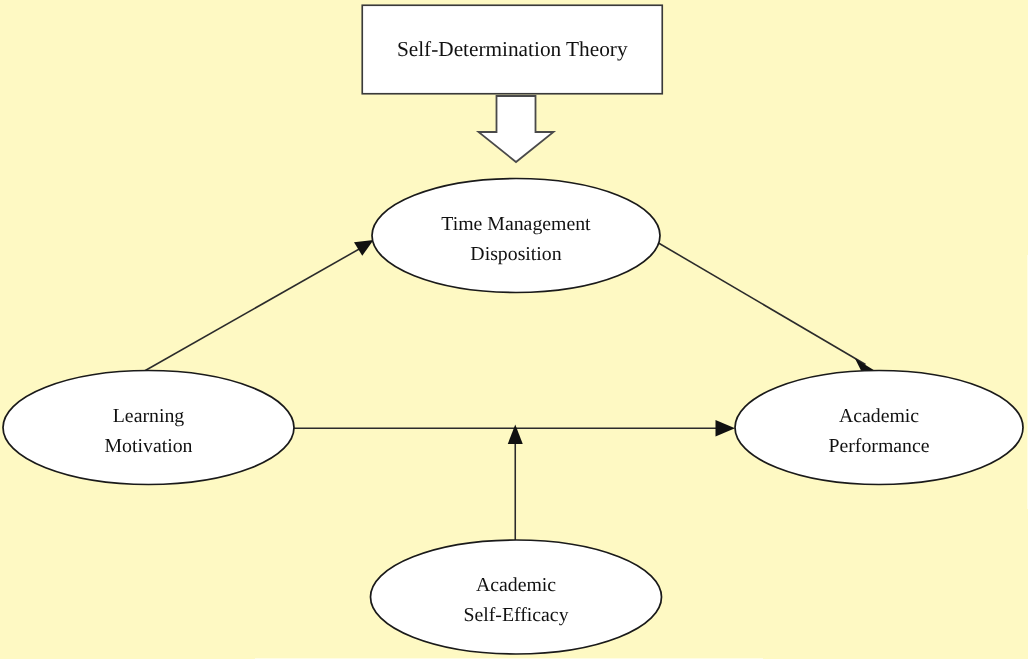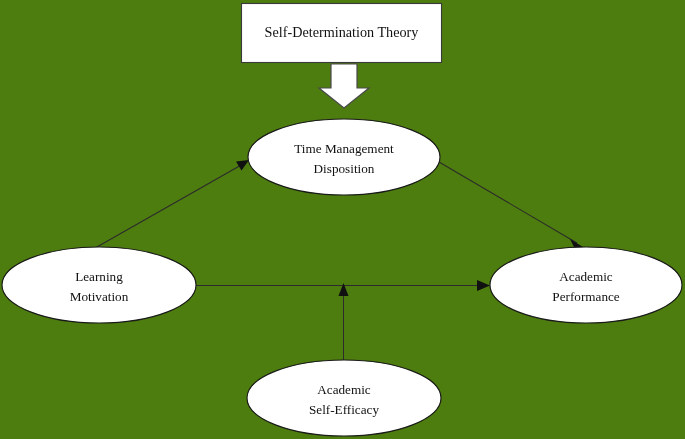--- a/index.html
+++ b/index.html
@@ -8,21 +8,21 @@
     padding: 0;
     background: #ffffff;
   }
   body {
     font-family: "Liberation Serif", "DejaVu Serif", serif;
   }
   #diagram-root {
     position: relative;
     width: 685px;
     height: 439px;
-    background: #4d7c0f;
+    background: #fef9c3;
     overflow: hidden;
   }
   #diagram-svg {
     position: absolute;
     top: 0;
     left: 0;
     width: 685px;
     height: 439px;
     display: block;
   }

